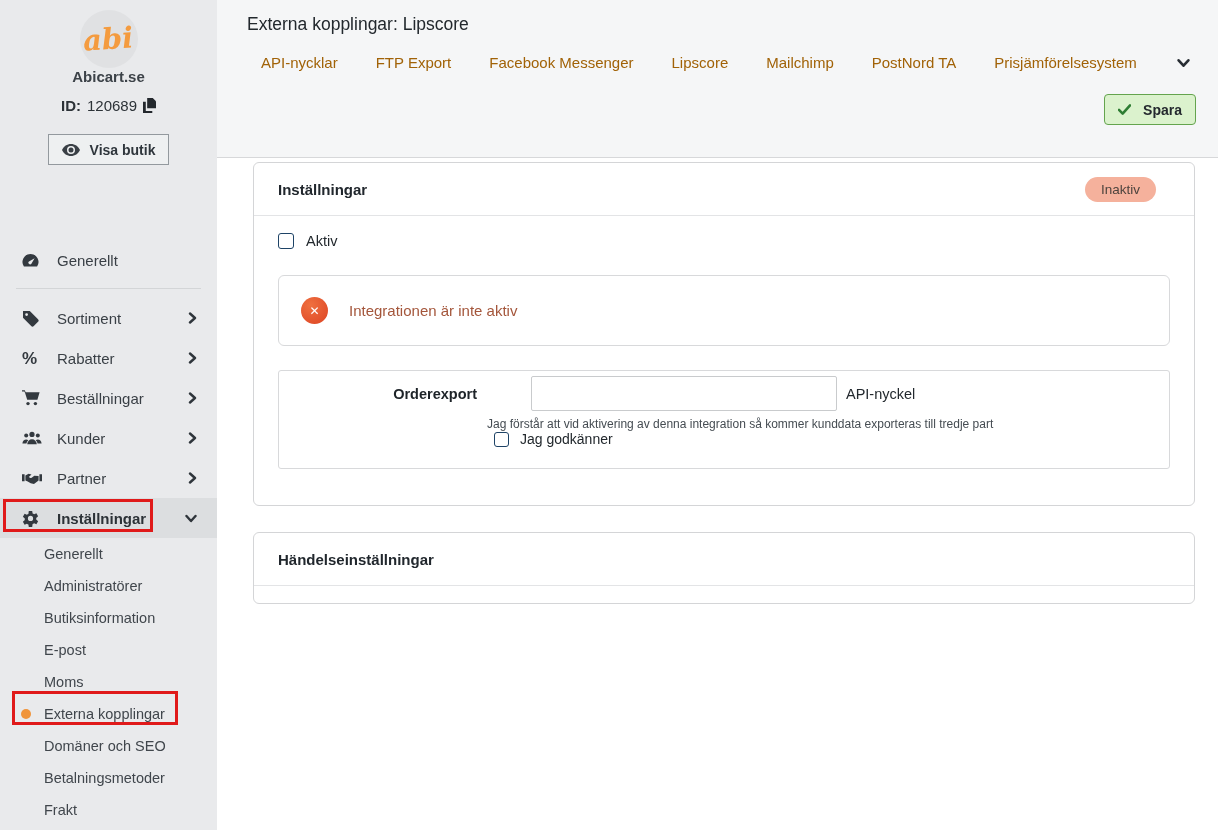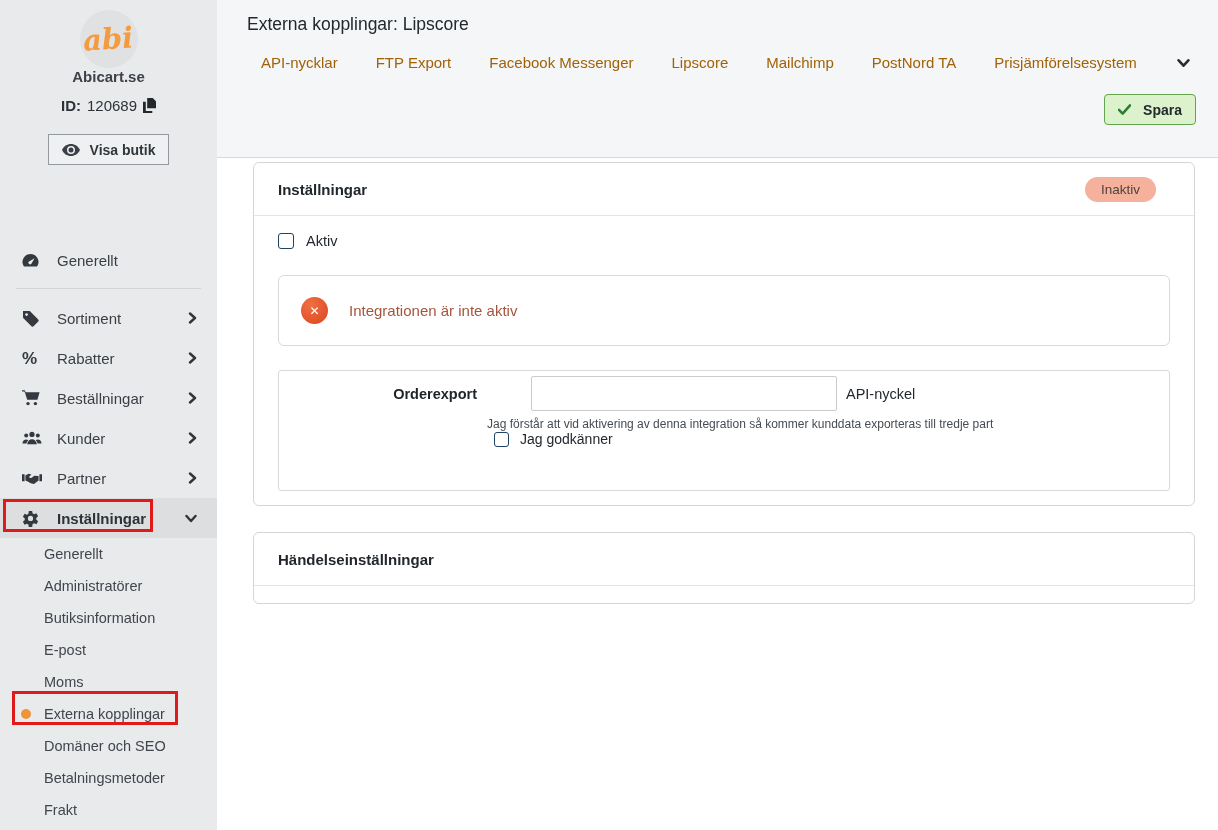--- a/index.html
+++ b/index.html
@@ -71,21 +71,21 @@
   .cb-label { font-size:14.5px; color:#22282d; }
 
   .alert { margin:26px 24px 0; height:71px; border:1px solid #d8d9db; border-radius:6px;
            display:flex; align-items:center; padding-left:22px; gap:21px; }
   .err-circle { width:27px; height:27px; border-radius:50%; color:#fff; flex:none;
                 background:radial-gradient(circle at 35% 30%, #ef7040, #dd4423);
                 display:flex; align-items:center; justify-content:center;
                 font-size:12px; font-weight:bold; }
   .alert-text { font-size:15px; color:#a4563b; }
 
-  .fieldset { margin:24px 24px 0; height:121px; border:1px solid #d8d9db; border-radius:3px;
+  .fieldset { margin:24px 24px 0; height:99px; border:1px solid #d8d9db; border-radius:3px;
               display:flex; padding-top:5px; }
   .fs-label { width:208px; text-align:right; padding:10px 10px 0 0; font-size:14.5px;
               font-weight:bold; color:#1d2328; flex:none; }
   .fs-fields { padding-top:0; }
   .fs-inputrow { display:flex; align-items:center; margin-bottom:2px;padding-left:44px; }
   .fs-input { width:306px; height:35px; border:1px solid #c9cbcd; border-radius:2px;
               font-size:14px; padding:0 8px; color:#2b3238; background:#fff; }
   .fs-sidelabel { margin-left:9px; font-size:14.5px; color:#23292e; }
   .fs-disclaimer { font-size:12px; color:#454c52; margin-top:6px; }
   .fs-consent { display:flex; align-items:center; gap:11px; padding-left:7px; }

